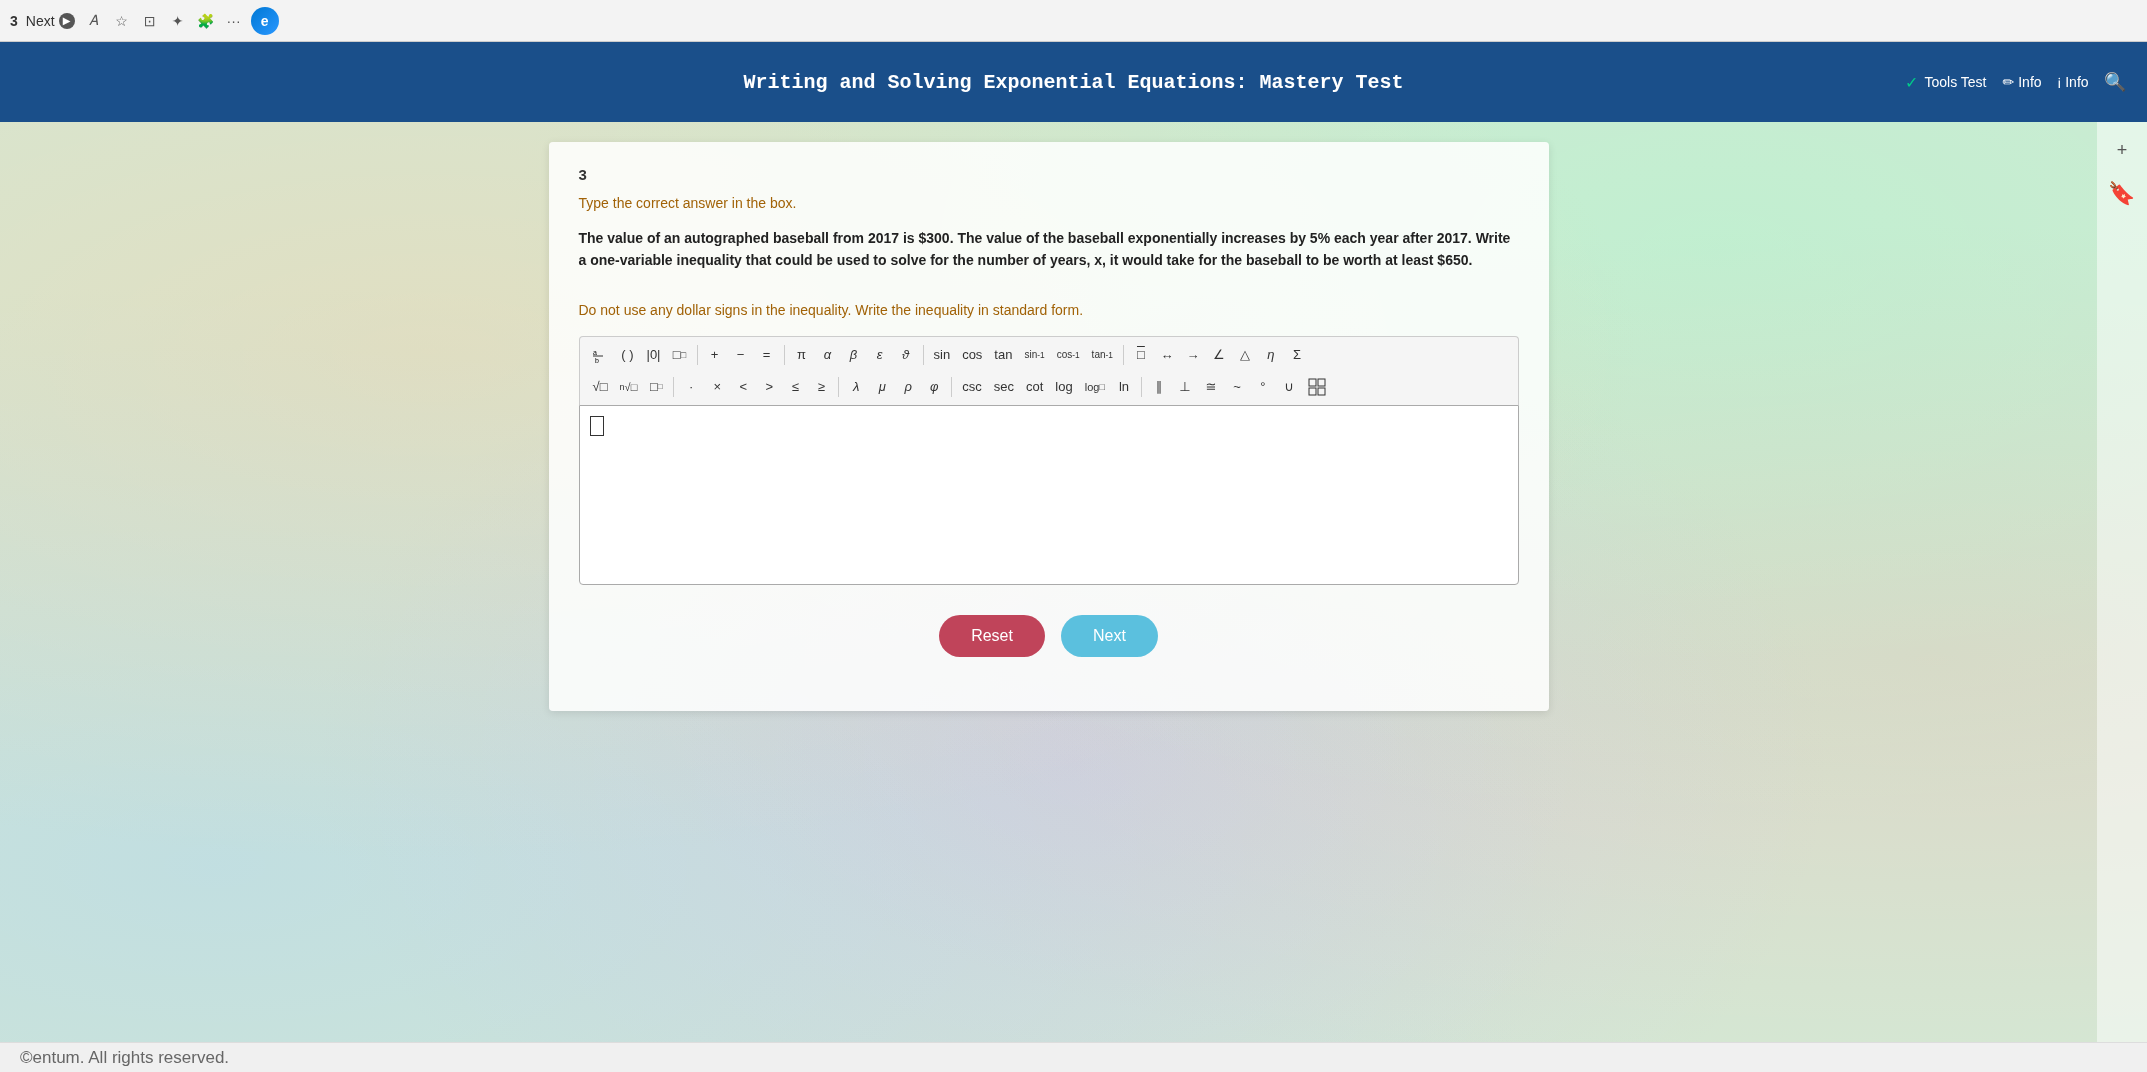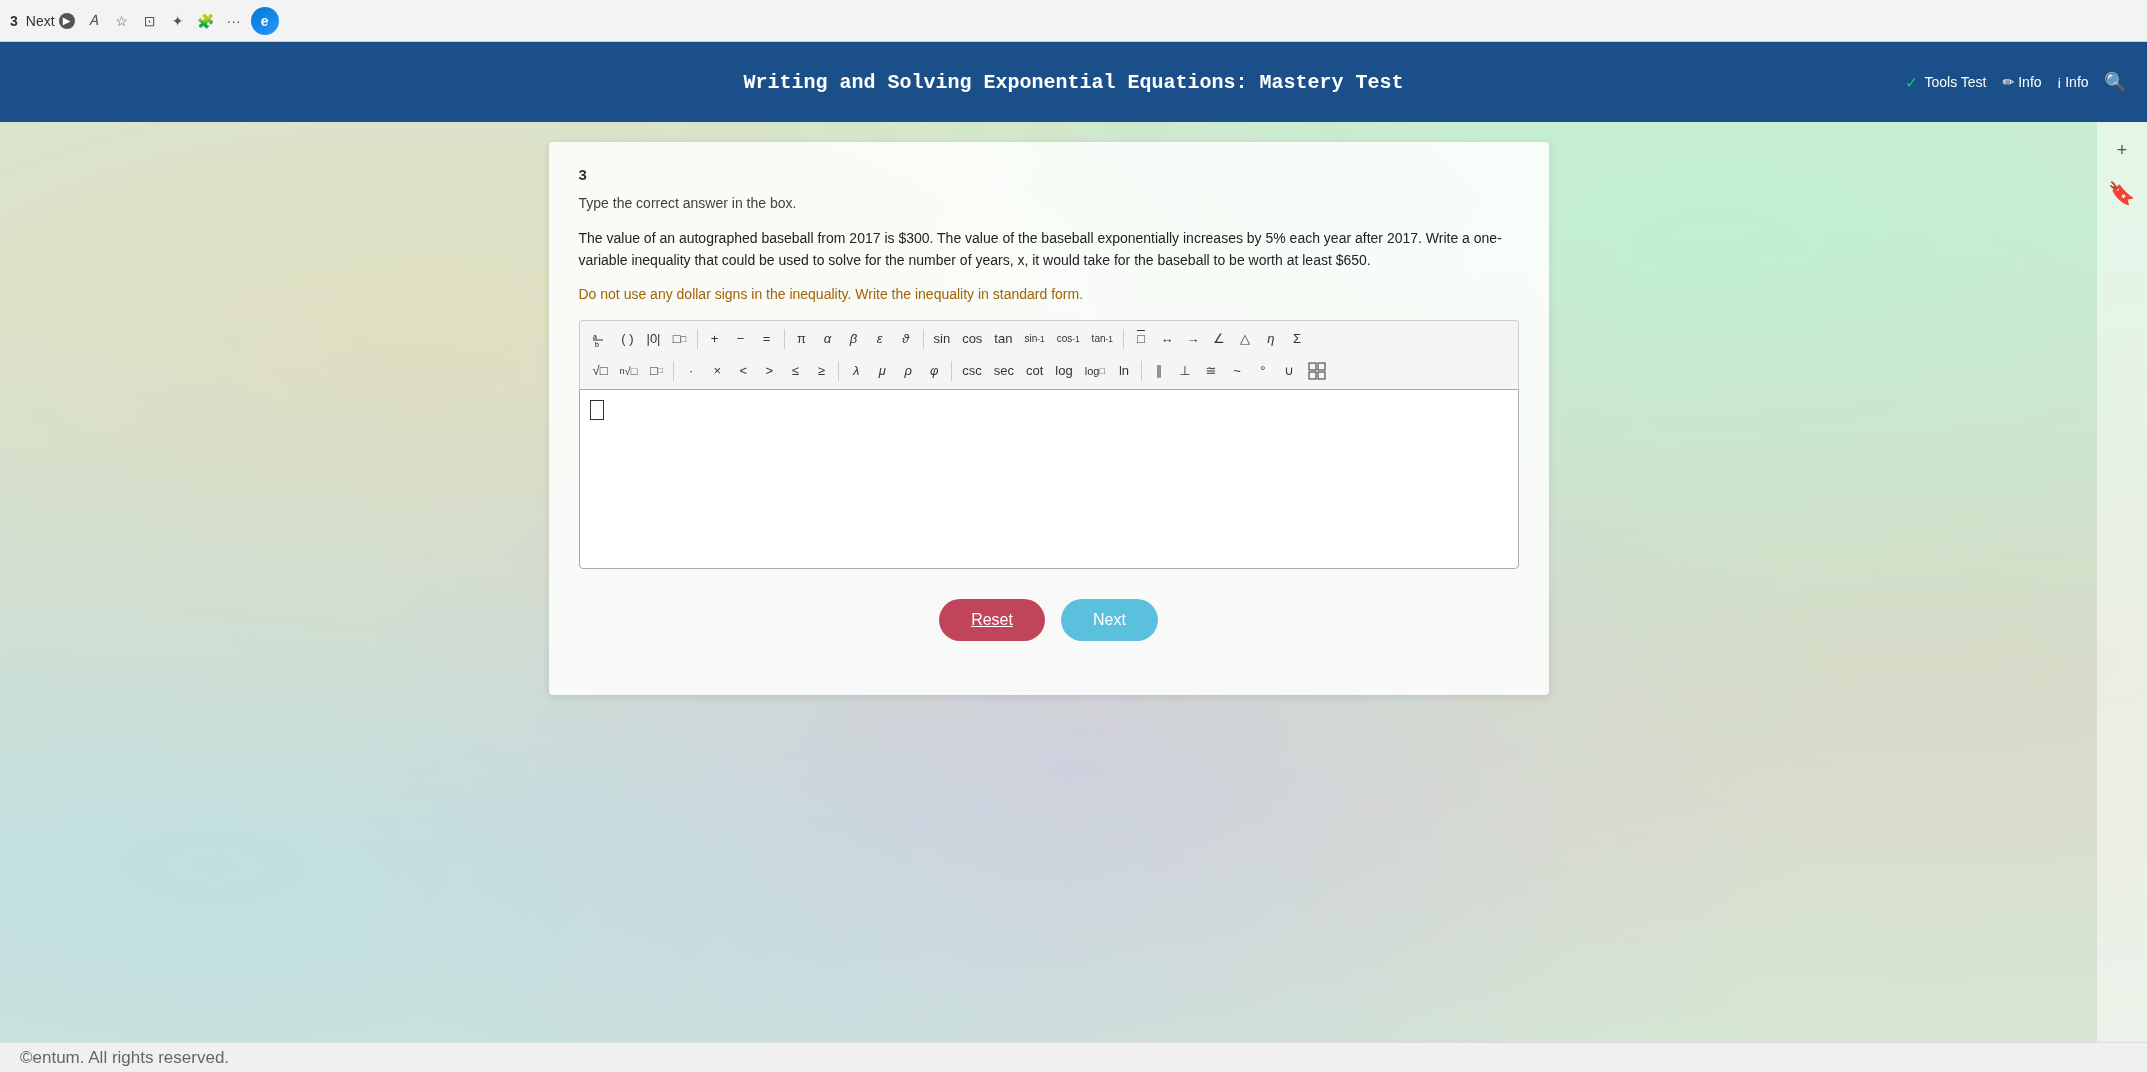--- a/index.html
+++ b/index.html
@@ -189,29 +189,30 @@
 
     .question-number {
       font-weight: bold;
       font-size: 15px;
       color: #333;
       margin-bottom: 12px;
     }
 
     .question-instruction {
       font-size: 14px;
-      color: #404040;
+      color: #a16207;
       margin-bottom: 16px;
     }
 
     .question-text {
       font-size: 14px;
       color: #222;
       line-height: 1.6;
-      margin-bottom: 14px;
+      margin-bottom: 30px;
+      font-weight: bold;
     }
 
     .question-note {
       font-size: 14px;
       color: #a16207;
       margin-bottom: 18px;
     }
 
     
     .math-toolbar {
@@ -276,21 +277,20 @@
 
     .reset-btn {
       background: #c0445a;
       color: white;
       border: none;
       border-radius: 25px;
       padding: 12px 32px;
       font-size: 16px;
       cursor: pointer;
       font-weight: 500;
-      text-decoration: underline;
     }
 
     .next-btn {
       background: #5bc0de;
       color: white;
       border: none;
       border-radius: 25px;
       padding: 12px 32px;
       font-size: 16px;
       cursor: pointer;

